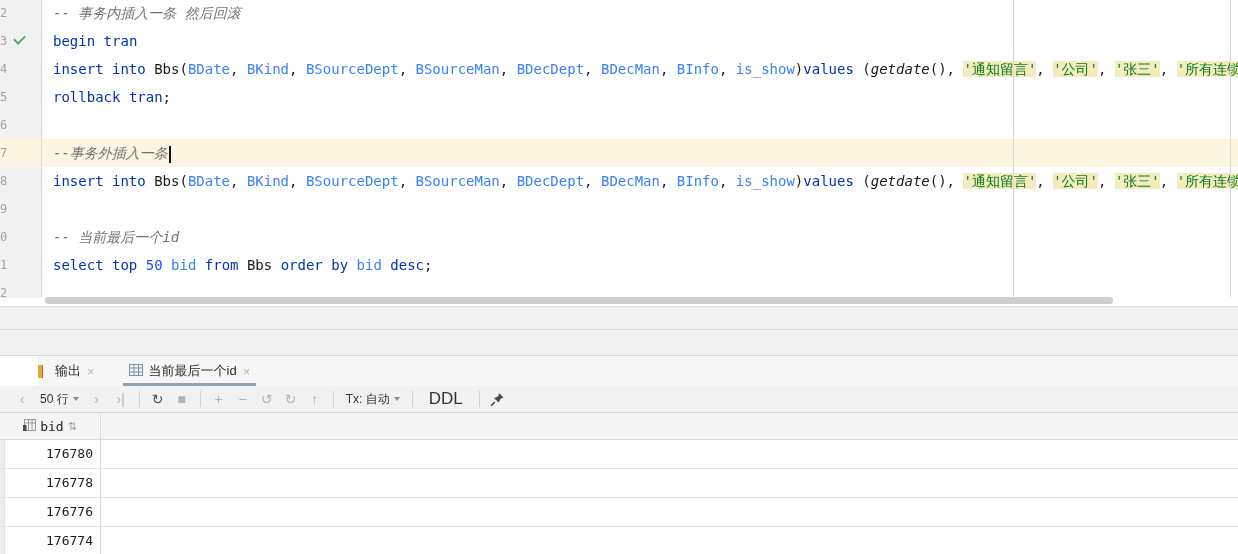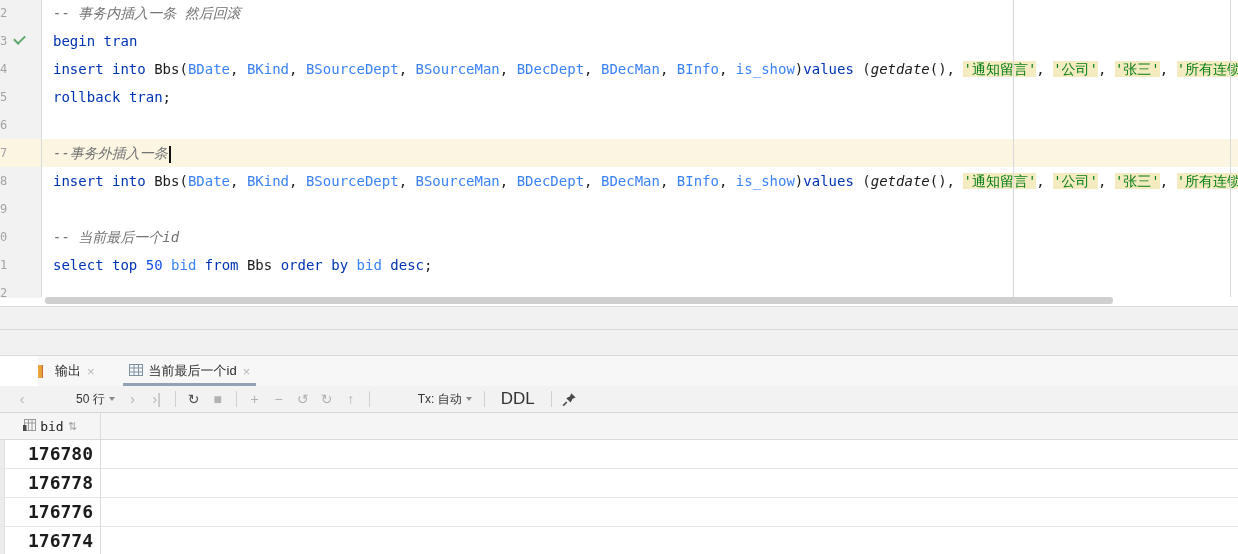--- a/index.html
+++ b/index.html
@@ -51,40 +51,40 @@
   .tab1 { margin-left:4px; }
   .tab2 { margin-left:18px; }
 
   
   .toolbar { display:flex; align-items:center; height:27px; background:#f2f2f2;
              border-bottom:1px solid #d6d6d6; padding-left:10px; gap:0; }
   .ticon { display:inline-block; text-align:center; min-width:24px; font-size:14px; }
   .dis  { color:#b2b2b2; }
   .dark { color:#4f4f4f; }
   .tsep { width:1px; height:16px; background:#d0d0d0; margin:0 6px; }
-  .tcombo { display:flex; align-items:center; gap:4px; font-size:12px; color:#333; padding:0 6px;margin-left:36px; }
+  .tcombo { display:flex; align-items:center; gap:4px; font-size:12px; color:#333; padding:0 6px; }
   .caret-down { width:0; height:0; border-left:3px solid transparent;
                 border-right:3px solid transparent; border-top:4px solid #8a8a8a; }
   .tbtn { font-size:17px; color:#333; padding:0 10px; }
   .pin-wrap { margin-left:4px; display:flex; align-items:center; }
 
   
   .results { position:relative; width:1238px; height:141px; background:#fff; overflow:hidden; }
   .col-border { position:absolute; left:100px; top:0; bottom:0; width:1px; background:#dcdcdc; }
   .grid-head { display:flex; align-items:center; height:27px; background:#f5f5f5;
                border-bottom:1px solid #d9d9d9; }
   .head-cell { display:flex; align-items:center; justify-content:center; gap:4px; width:100px;
                font-family:"DejaVu Sans Mono","Liberation Mono",monospace; font-size:13px;
                color:#222; }
   .sort { color:#9e9e9e; font-size:11px; font-family:"DejaVu Sans",sans-serif; }
   .grid-row { display:flex; height:29px; border-bottom:1px solid #e5e5e5; }
   .row-rail { width:5px; background:#ececec; border-right:1px solid #e0e0e0; }
   .cell-num { width:95px; line-height:28px; text-align:right; padding-right:7px;
-              font-family:"DejaVu Sans Mono","Liberation Mono",monospace; font-size:18px;
-              color:#1c1c1c;font-weight:bold; }
+              font-family:"DejaVu Sans Mono","Liberation Mono",monospace; font-size:13px;
+              color:#1c1c1c; }
 </style>
 </head>
 <body>
 
 <div class="ide">
 
   <div class="editor">
     <div class="gutter-bg"></div>
     <div id="lines">
         <div class="line"><span class="ln">2</span><span class="t-cm">-- 事务内插入一条 然后回滚</span></div>

